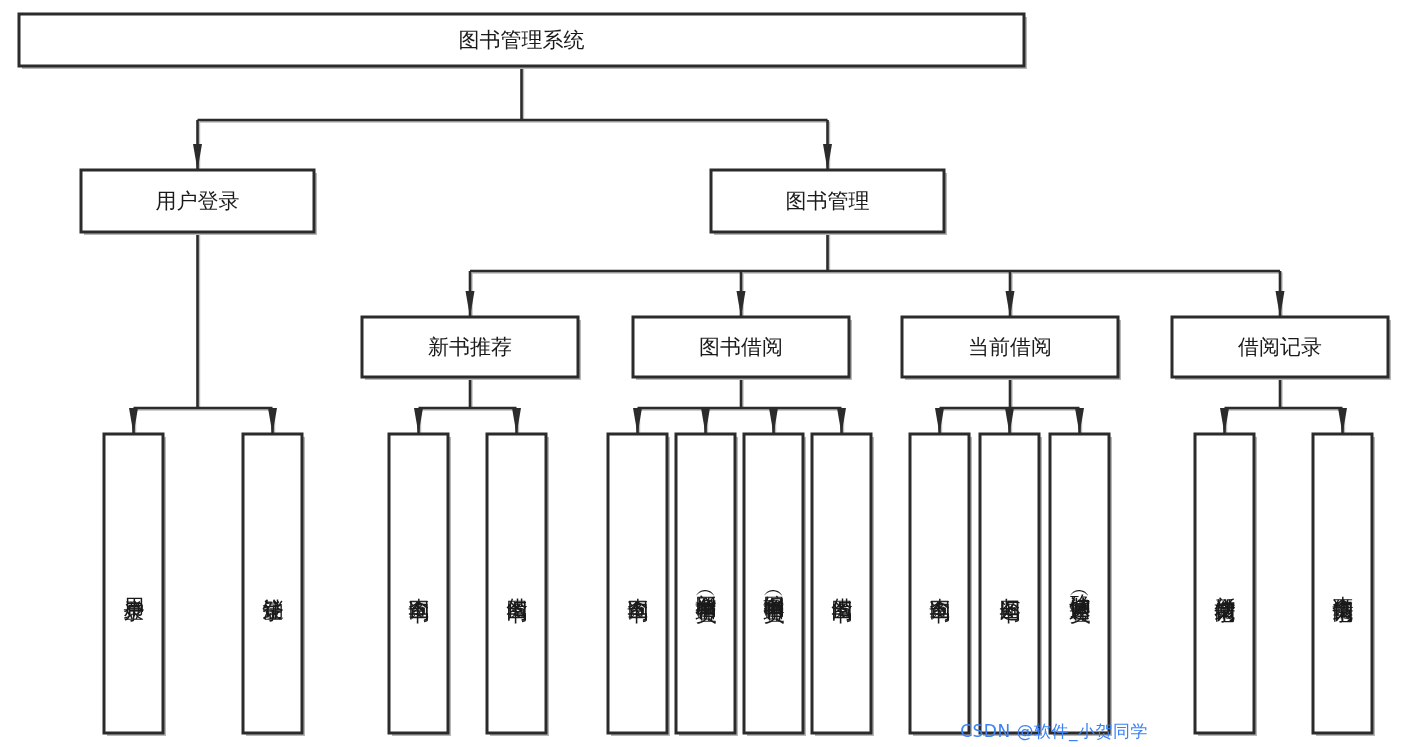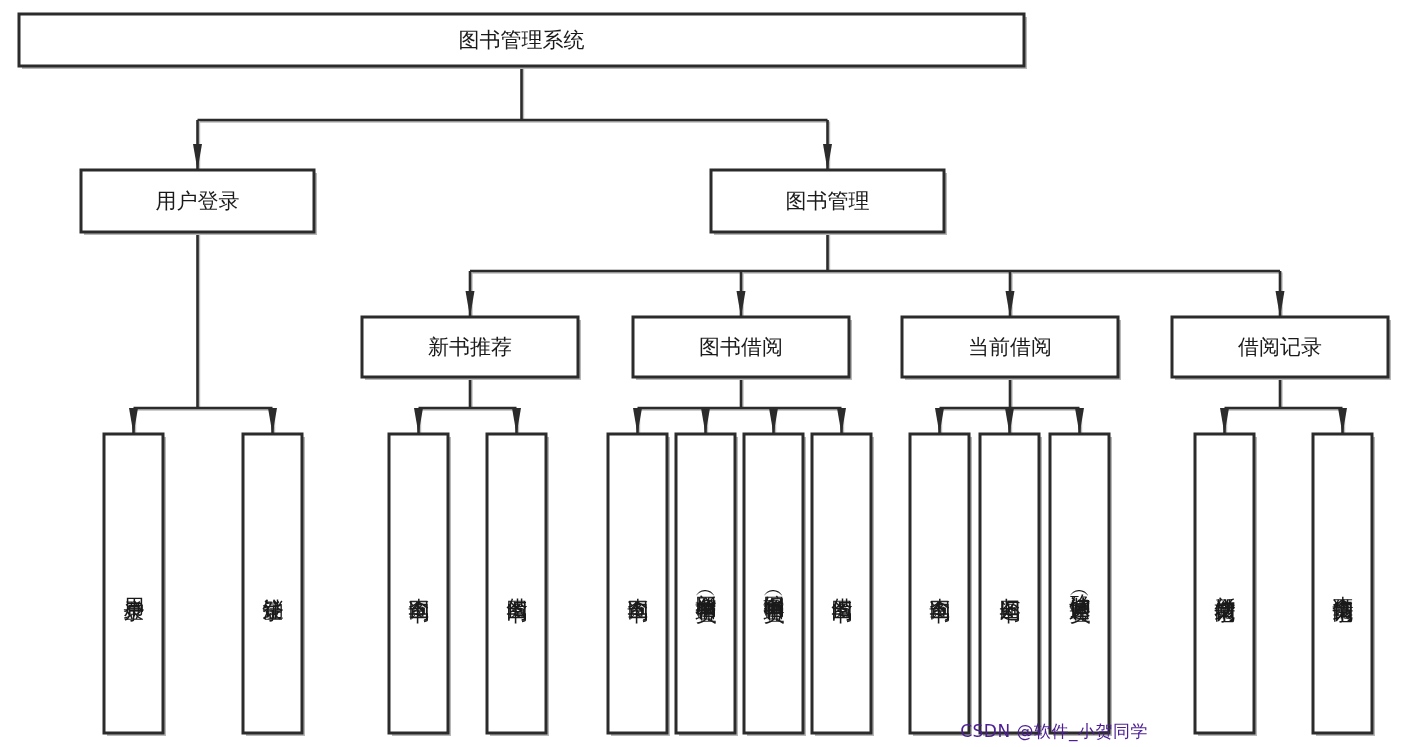--- a/index.html
+++ b/index.html
@@ -25,21 +25,21 @@
     pointer-events:none;
   }
   .vlabel{
     writing-mode:vertical-rl;text-orientation:upright;
     font-size:21px;line-height:1.18;color:#1a1a1a;letter-spacing:1.5px;
     font-family:"DejaVu Sans","Liberation Sans",sans-serif;
     white-space:nowrap;
   }
   .watermark{
     position:absolute;right:8px;bottom:4px;
-    font-size:17px;color:#4c1d95;letter-spacing:.5px;
+    font-size:17px;color:#3b82f6;letter-spacing:.5px;
     font-family:"DejaVu Sans","Liberation Sans",sans-serif;
     white-space:nowrap;
   }
 </style>
 </head>
 <body>
 
 <div id="diagram-root">
 
   <svg id="tree-svg" viewBox="0 0 1405 747">

